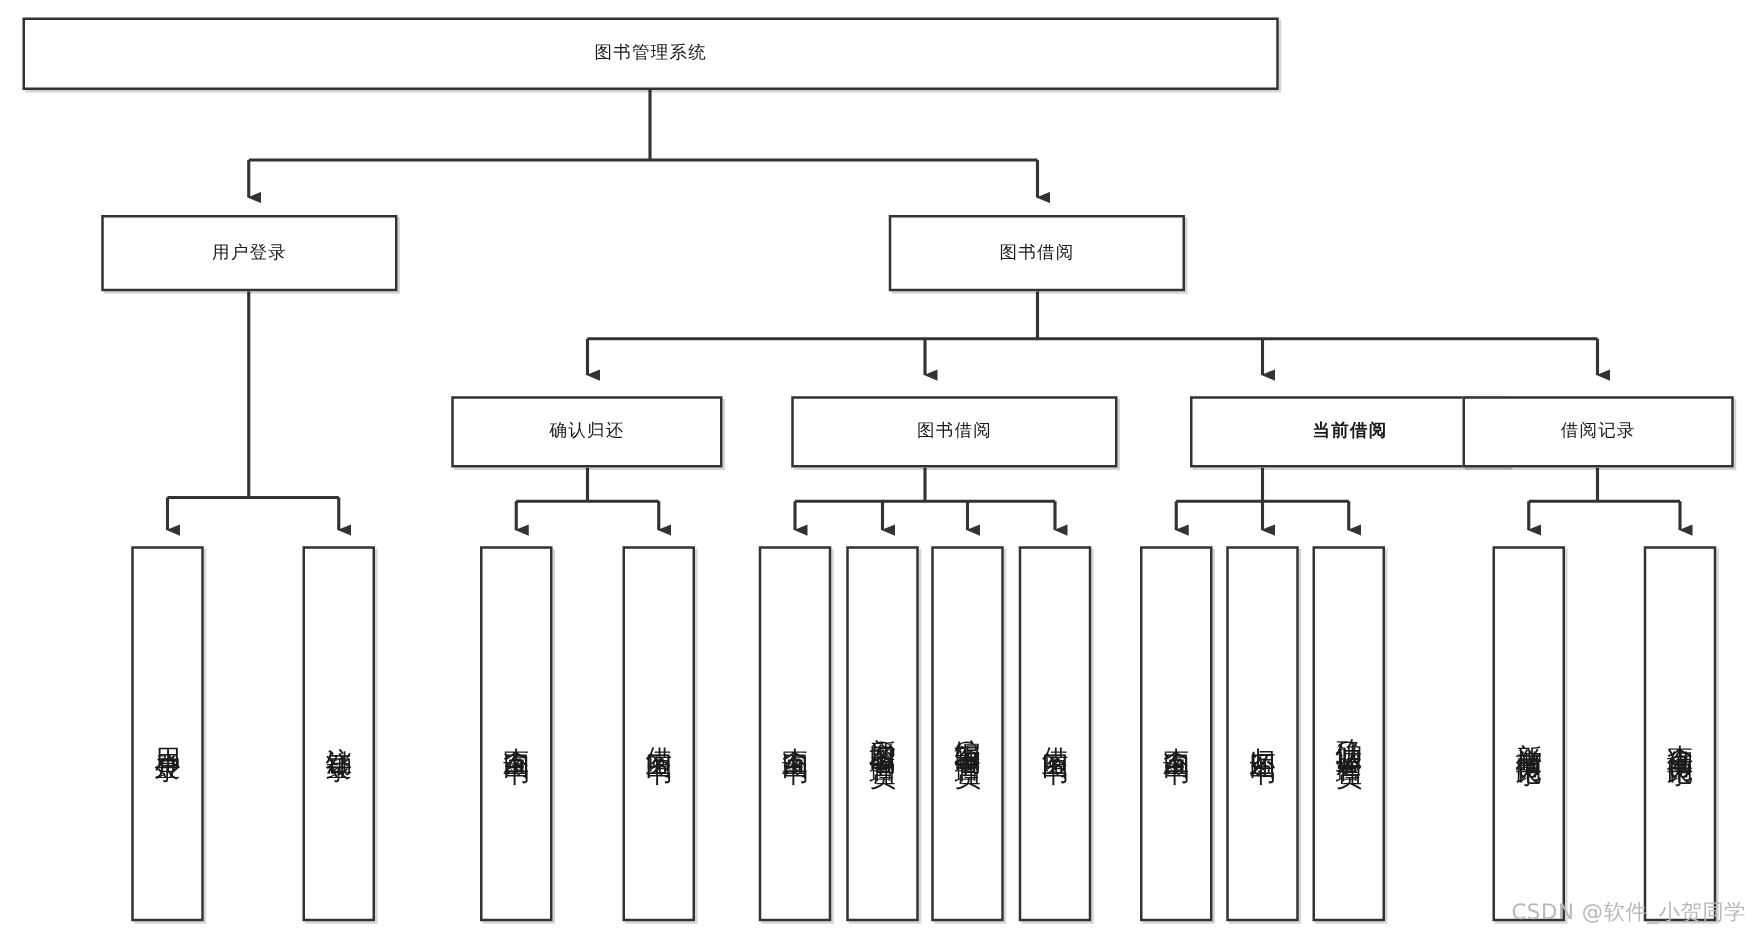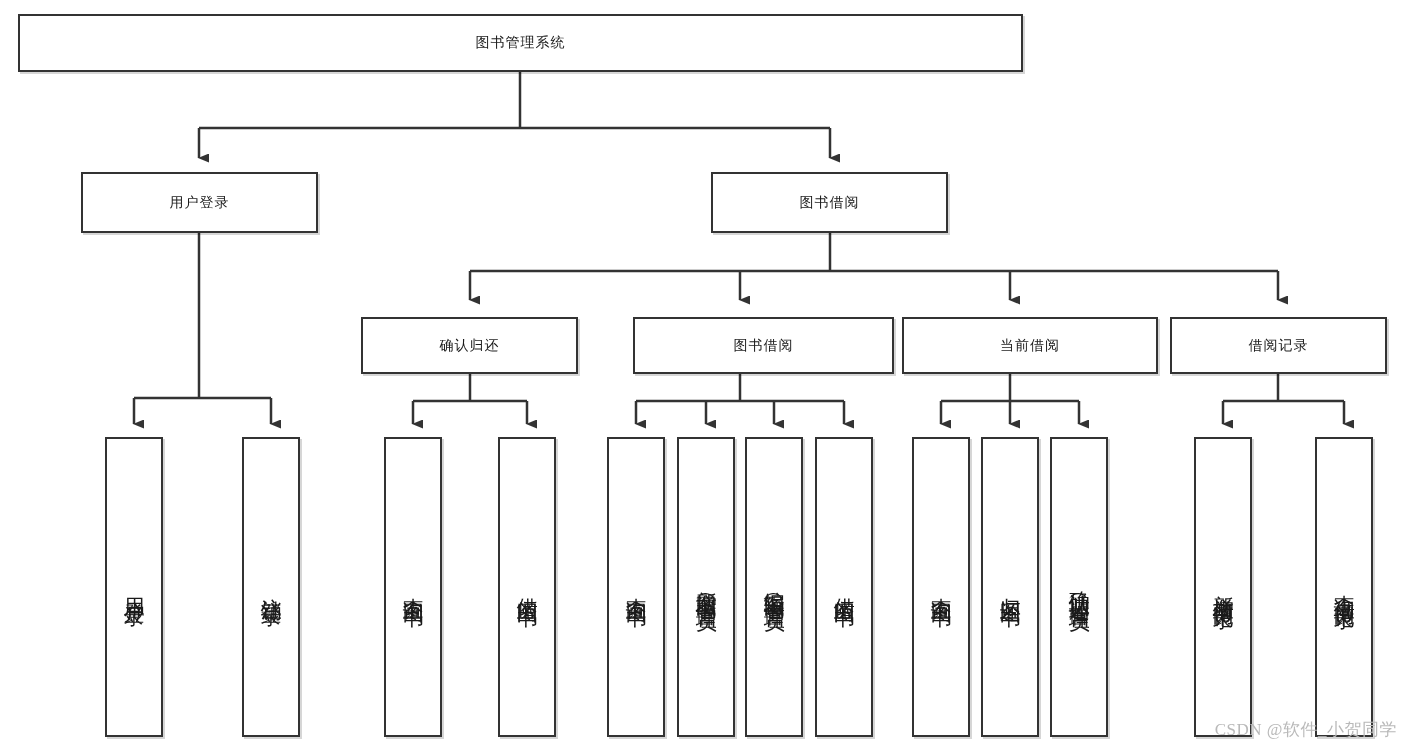--- a/index.html
+++ b/index.html
@@ -59,21 +59,20 @@
   }
   .watermark {
     position: absolute;
     right: 8px;
     bottom: 6px;
     font-size: 17px;
     color: #b9b9b9;
     letter-spacing: 0.5px;
     white-space: nowrap;
     user-select: none;
-    font-family: Liberation Serif, serif;
   }
 </style>
 </head>
 <body>
 
 <div id="diagram-root">
 
   <svg id="edges-layer" width="1405" height="747" viewBox="0 0 1405 747" xmlns="http://www.w3.org/2000/svg">
     <defs>
       <marker id="arrowhead" markerWidth="9" markerHeight="11" refX="4.5" refY="10" orient="auto" markerUnits="userSpaceOnUse">
@@ -139,21 +138,21 @@
   </div>
 
   <div class="node" style="left:361px; top:317px; width:217px; height:57px;">
     <span class="node-label">确认归还</span>
   </div>
 
   <div class="node" style="left:633px; top:317px; width:261px; height:57px;">
     <span class="node-label">图书借阅</span>
   </div>
 
-  <div class="node" style="left:902px; top:317px; width:256px; height:57px;">
+  <div class="node" style="left:952px; top:317px; width:256px; height:57px;font-weight:bold;">
     <span class="node-label">当前借阅</span>
   </div>
 
   <div class="node" style="left:1170px; top:317px; width:217px; height:57px;">
     <span class="node-label">借阅记录</span>
   </div>
 
   <div class="node leaf" style="left:105px; top:437px; width:58px; height:300px;">
     <span class="node-label">用户登录</span>
   </div>

